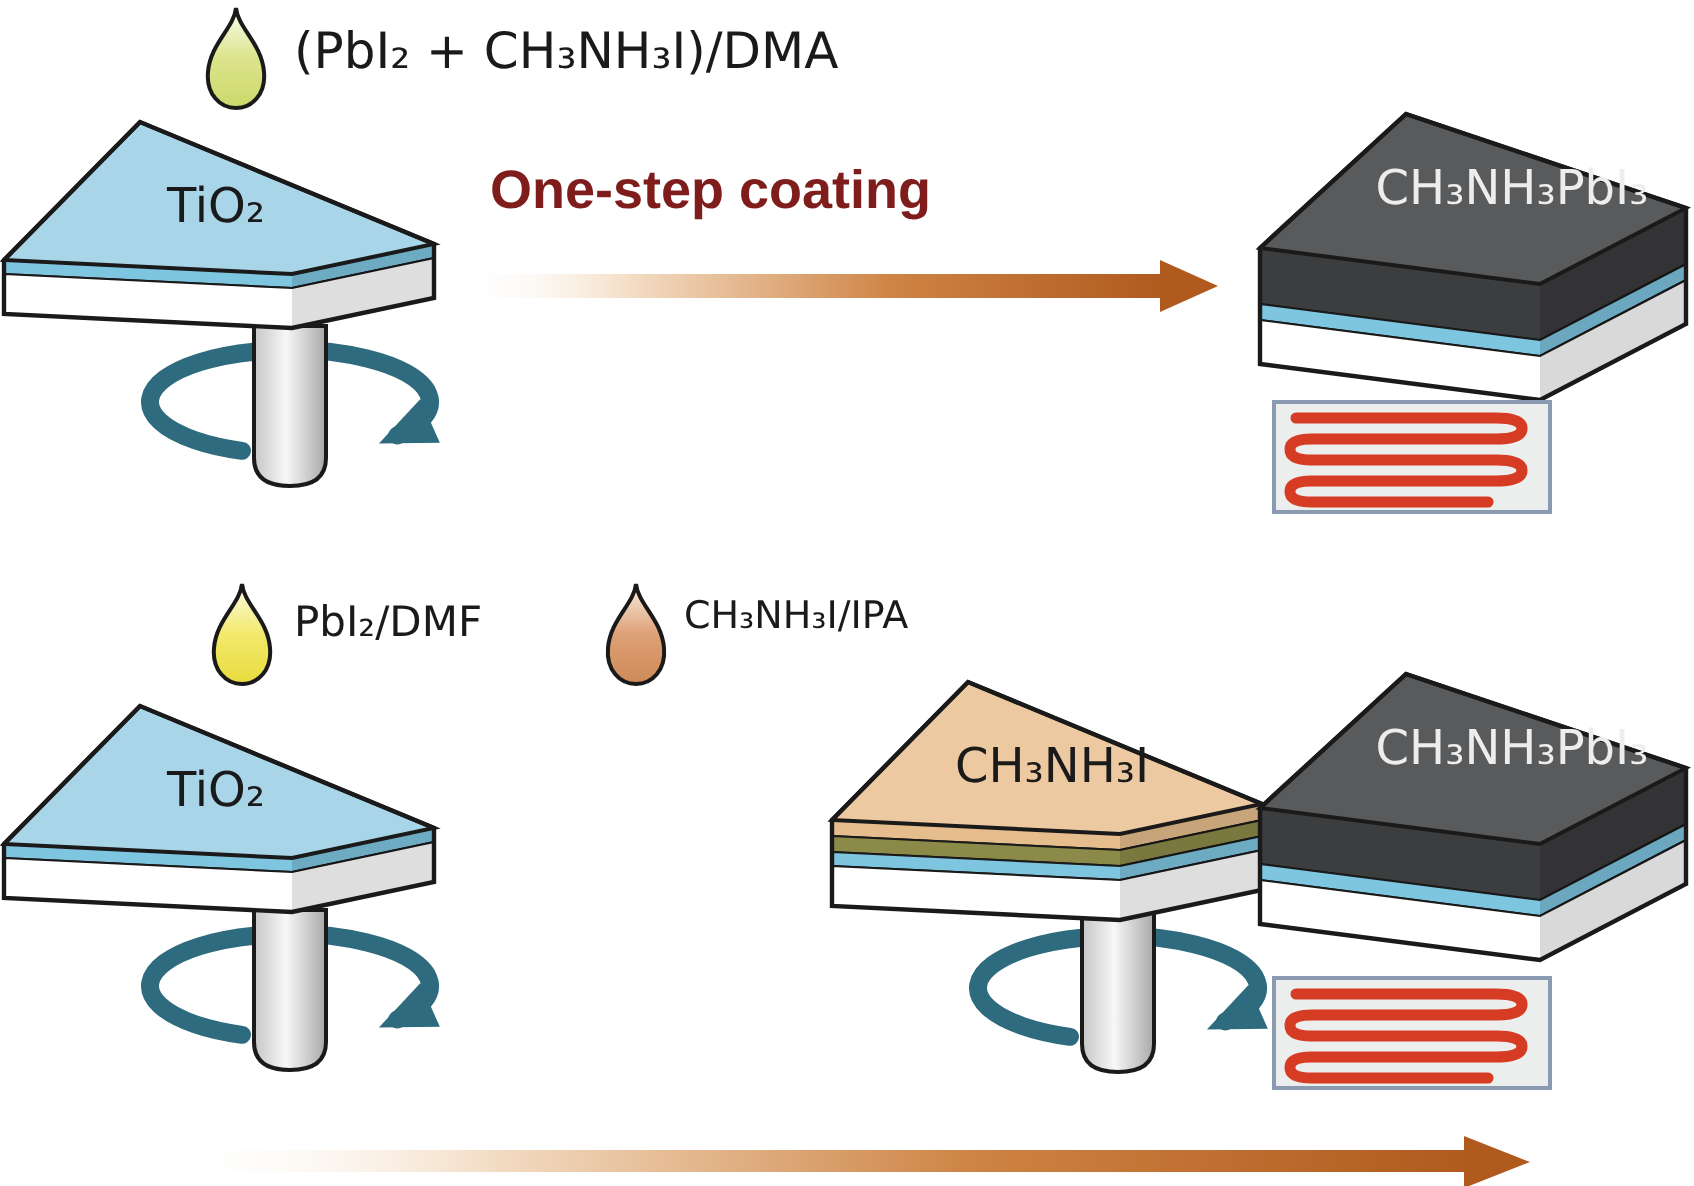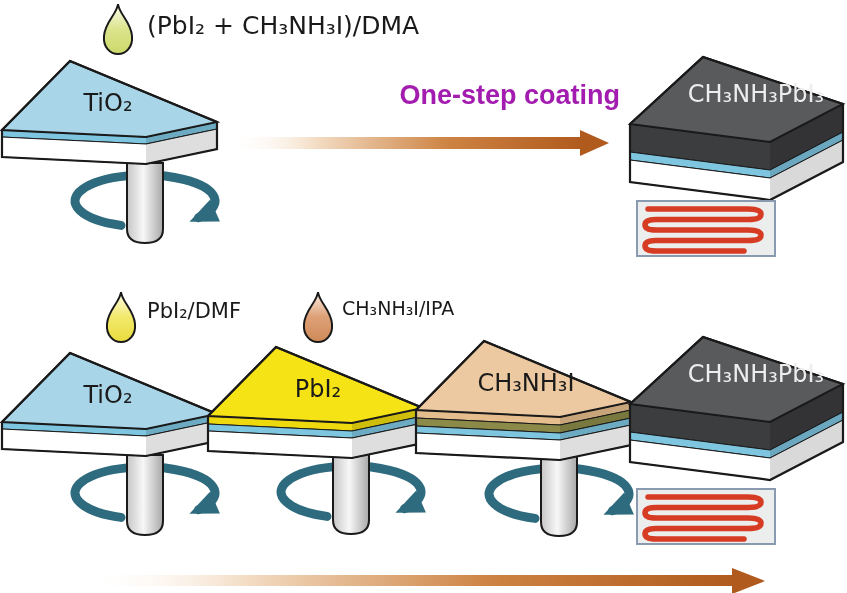--- a/index.html
+++ b/index.html
@@ -6,21 +6,21 @@
   #canvas{
     position:relative;width:847px;height:593px;background:#ffffff;overflow:hidden;
     font-family:"DejaVu Sans",sans-serif;color:#1a1a1a;
   }
   .abs{position:absolute;}
   .chem-label{
     font-family:"DejaVu Sans",sans-serif;font-size:23px;line-height:1.2;color:#1a1a1a;white-space:nowrap;
   }
   .process-title{
     font-family:"Liberation Sans","DejaVu Sans",sans-serif;font-weight:bold;font-size:27px;
-    color:#a21caf;text-align:right;white-space:nowrap;
+    color:#7f1d1d;text-align:left;white-space:nowrap;
   }
   svg{display:block;overflow:visible;}
   .slab-text{font-family:"DejaVu Sans",sans-serif;font-size:24px;}
   .station{position:absolute;}
   .station .base{position:absolute;}
   .station .slab{position:absolute;left:0;top:0;}
 </style>
 </head>
 <body>
 
@@ -119,35 +119,20 @@
     <svg class="slab" width="220" height="110" viewBox="0 0 220 110">
       <polygon points="2,72 146,79 217,64 217,71 146,86 2,79" stroke="#1a1a1a" stroke-width="1" fill="#7ec5e0"></polygon>
       <polygon points="2,79 146,86 217,71 217,91 146,106 2,99" stroke="#1a1a1a" stroke-width="1" fill="#ffffff"></polygon>
       <polygon points="146,79 217,64 217,91 146,106" fill="#000000" opacity="0.13"></polygon>
       <polygon points="2,72 70,3 217,64 146,79" stroke="#1a1a1a" stroke-width="2" fill="#a9d5e8"></polygon>
       <polygon points="2,72 70,3 217,64 217,91 146,106 2,99" fill="none" stroke="#1a1a1a" stroke-width="2.2"></polygon>
       <text x="108" y="53" text-anchor="middle" class="slab-text" fill="#1a1a1a">TiO₂</text>
     </svg>
   </div>
 
-  <div class="station" style="left:206px;top:344px;width:226px;height:206px;">
-    <svg class="base" style="left:45px;top:110px;" width="200" height="100" viewBox="0 0 200 100">
-      <path d="M76,62.4 A70,26 0 1 1 153.6,54.7" fill="none" stroke-width="9" stroke-linecap="round" marker-end="url(#mSpin)" stroke="#2e6b7e"></path>
-      <path d="M82,0 L82,66 Q82,80 100,80 Q118,80 118,66 L118,0 Z" fill="url(#gRod)" stroke="#1a1a1a" stroke-width="2"></path>
-    </svg>
-    <svg class="slab" width="220" height="118" viewBox="0 0 220 118">
-      <polygon points="2,72 146,79 217,64 217,72 146,87 2,80" stroke="#1a1a1a" stroke-width="1" fill="#eed90e"></polygon>
-      <polygon points="2,80 146,87 217,72 217,79 146,94 2,87" stroke="#1a1a1a" stroke-width="1" fill="#7ec5e0"></polygon>
-      <polygon points="2,87 146,94 217,79 217,99 146,114 2,107" stroke="#1a1a1a" stroke-width="1" fill="#ffffff"></polygon>
-      <polygon points="146,79 217,64 217,99 146,114" fill="#000000" opacity="0.13"></polygon>
-      <polygon points="2,72 70,3 217,64 146,79" stroke="#1a1a1a" stroke-width="2" fill="#f6e315"></polygon>
-      <polygon points="2,72 70,3 217,64 217,99 146,114 2,107" fill="none" stroke="#1a1a1a" stroke-width="2.2"></polygon>
-      <text x="112" y="53" text-anchor="middle" class="slab-text" fill="#1a1a1a">PbI₂</text>
-    </svg>
-  </div>
 
   <div class="station" style="left:414px;top:338px;width:226px;height:212px;">
     <svg class="base" style="left:45px;top:118px;" width="200" height="100" viewBox="0 0 200 100">
       <path d="M76,62.4 A70,26 0 1 1 153.6,54.7" fill="none" stroke-width="9" stroke-linecap="round" marker-end="url(#mSpin)" stroke="#2e6b7e"></path>
       <path d="M82,0 L82,66 Q82,80 100,80 Q118,80 118,66 L118,0 Z" fill="url(#gRod)" stroke="#1a1a1a" stroke-width="2"></path>
     </svg>
     <svg class="slab" width="220" height="126" viewBox="0 0 220 126">
       <polygon points="2,72 146,79 217,64 217,72 146,87 2,80" stroke="#1a1a1a" stroke-width="1" fill="#e6bd8d"></polygon>
       <polygon points="2,80 146,87 217,72 217,80 146,95 2,88" stroke="#1a1a1a" stroke-width="1" fill="#8c8a48"></polygon>
       <polygon points="2,88 146,95 217,80 217,87 146,102 2,95" stroke="#1a1a1a" stroke-width="1" fill="#7ec5e0"></polygon>

